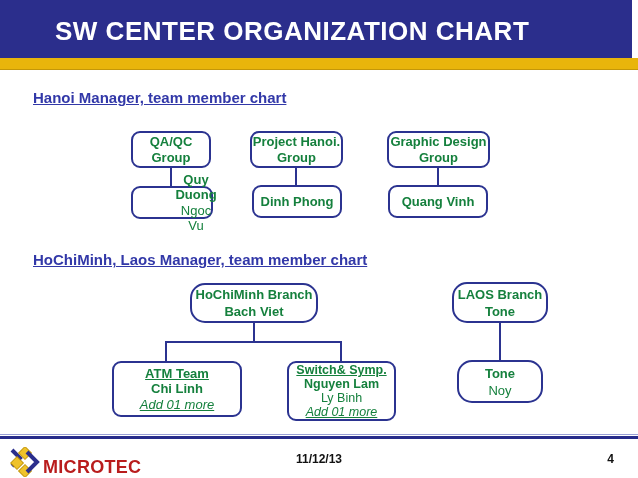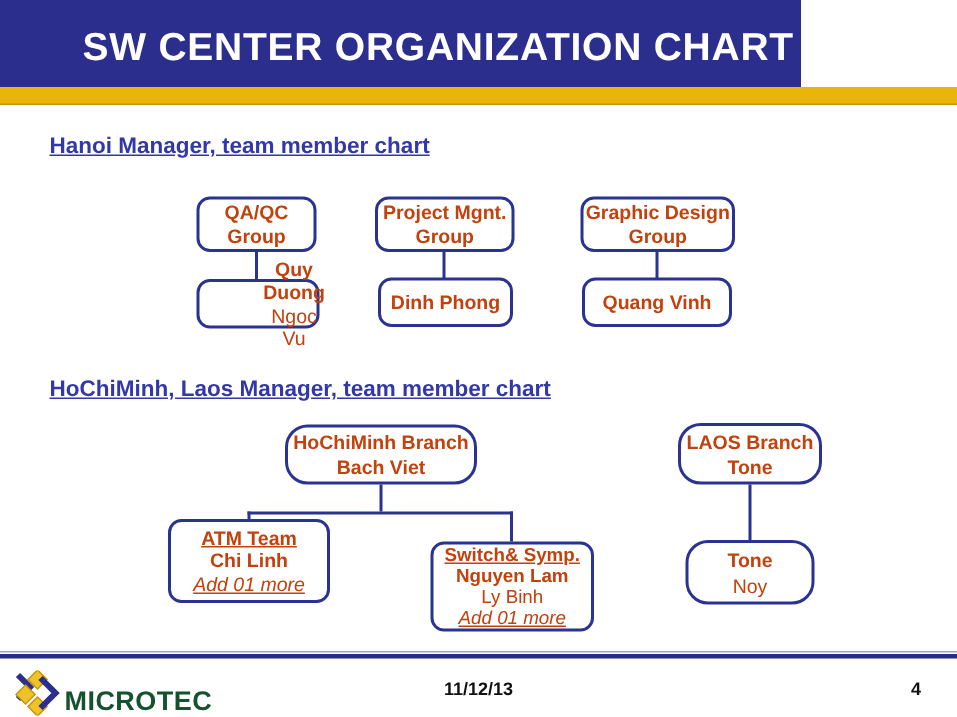--- a/index.html
+++ b/index.html
@@ -3,57 +3,57 @@
 <meta charset="utf-8">
 <style>
   html,body{margin:0;padding:0;background:#e8e8e8;}
   .slide{
     position:relative;width:638px;height:478px;background:#ffffff;
     font-family:"Liberation Sans",sans-serif;overflow:hidden;
     margin:0 auto;
   }
   
   .banner{
-    position:absolute;left:0;top:0;width:534px;height:58px;
+    position:absolute;left:0;top:0;width:632px;height:58px;
     background:#2b2e8c;display:flex;align-items:center;
   }
   .banner-title{
     color:#ffffff;font-size:26px;font-weight:bold;letter-spacing:0.5px;
     padding-left:55px;padding-top:4px;white-space:nowrap;
   }
   .gold-stripe{
     position:absolute;left:0;top:58px;width:638px;height:12px;
     background:#e9b50b;border-bottom:1px solid #c49708;box-sizing:border-box;
   }
   
   .section-heading{
     position:absolute;color:#3238a8;font-size:15px;font-weight:bold;
     text-decoration:underline;white-space:nowrap;
   }
   
   .obox{
     position:absolute;box-sizing:border-box;background:#ffffff;
     border:2px solid #2b3390;border-radius:9px;
     display:flex;flex-direction:column;align-items:center;justify-content:center;
-    font-size:13px;color:#c2410c;text-align:center;line-height:15.5px;
+    font-size:13px;color:#15803d;text-align:center;line-height:15.5px;
   }
   .obox .b{font-weight:bold;}
   .obox .bu{font-weight:bold;text-decoration:underline;}
   .obox .iu{font-style:italic;text-decoration:underline;}
   .obox.small-lines{line-height:14px;font-size:12.5px;}
   .obox.big-lines{line-height:17px;border-radius:15px;}
   
   .conn{position:absolute;background:#2b3390;}
   
   .footer-rule-light{position:absolute;left:0;top:434px;width:638px;height:1px;background:#99a0d6;}
   .footer-rule-navy{position:absolute;left:0;top:436px;width:638px;height:3px;background:#272c8a;}
   .logo{
     position:absolute;left:10px;top:446px;display:flex;align-items:center;gap:3px;
   }
-  .logo-text{color:#14532d;font-size:18px;font-weight:bold;letter-spacing:0.3px;margin-top:11px;}
+  .logo-text{color:#b91c1c;font-size:18px;font-weight:bold;letter-spacing:0.3px;margin-top:11px;}
   .footer-date{
     position:absolute;left:0;top:452px;width:638px;text-align:center;
     font-size:12px;font-weight:bold;color:#111111;
   }
   .footer-page{
     position:absolute;right:24px;top:452px;font-size:12px;font-weight:bold;color:#111111;
   }
 </style>
 </head>
 <body>
@@ -65,21 +65,21 @@
   </div>
   <div class="gold-stripe"></div>
 
   <div class="section-heading" style="left:33px;top:89px;">Hanoi Manager, team member chart</div>
 
   <div class="obox" style="left:131px;top:131px;width:80px;height:37px;">
     <span class="b">QA/QC</span>
     <span class="b">Group</span>
   </div>
   <div class="obox" style="left:250px;top:131px;width:93px;height:37px;">
-    <span class="b">Project Mgnt.</span>
+    <span class="b">Project Hanoi.</span>
     <span class="b">Group</span>
   </div>
   <div class="obox" style="left:387px;top:131px;width:103px;height:37px;">
     <span class="b">Graphic Design</span>
     <span class="b">Group</span>
   </div>
 
   <div class="conn" style="left:170px;top:168px;width:2px;height:18px;"></div>
   <div class="conn" style="left:295px;top:168px;width:2px;height:18px;"></div>
   <div class="conn" style="left:437px;top:168px;width:2px;height:18px;"></div>
@@ -100,21 +100,21 @@
   <div class="obox big-lines" style="left:190px;top:283px;width:128px;height:40px;">
     <span class="b">HoChiMinh Branch</span>
     <span class="b">Bach Viet</span>
   </div>
 
   <div class="conn" style="left:253px;top:323px;width:2px;height:18px;"></div>
   <div class="conn" style="left:165px;top:341px;width:177px;height:2px;"></div>
   <div class="conn" style="left:165px;top:341px;width:2px;height:23px;"></div>
   <div class="conn" style="left:340px;top:341px;width:2px;height:20px;"></div>
 
-  <div class="obox" style="left:112px;top:346px;width:108px;height:56px;">
+  <div class="obox" style="left:112px;top:361px;width:130px;height:56px;">
     <span class="bu">ATM Team</span>
     <span class="b">Chi Linh</span>
     <span class="iu">Add 01 more</span>
   </div>
   <div class="obox small-lines" style="left:287px;top:361px;width:109px;height:60px;">
     <span class="bu">Switch&amp; Symp.</span>
     <span class="b">Nguyen Lam</span>
     <span>Ly Binh</span>
     <span class="iu">Add 01 more</span>
   </div>

